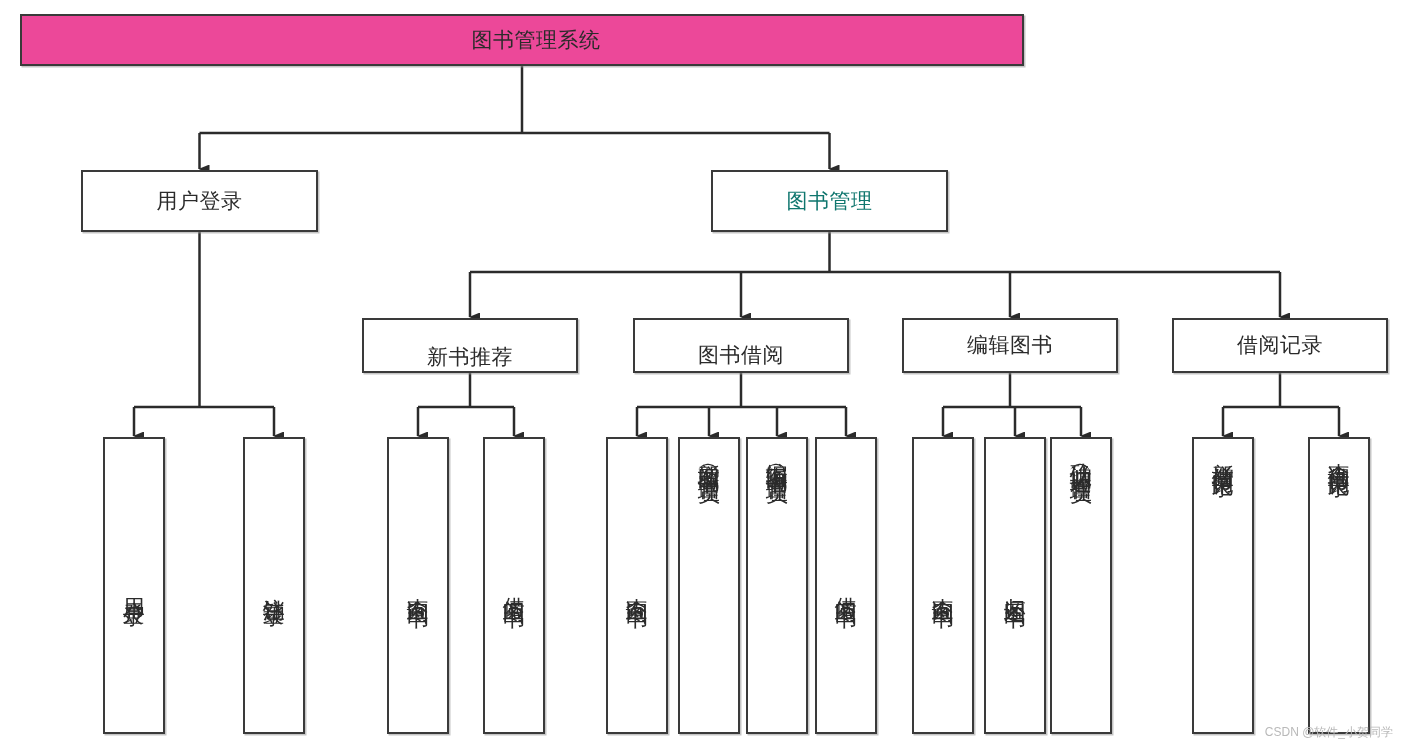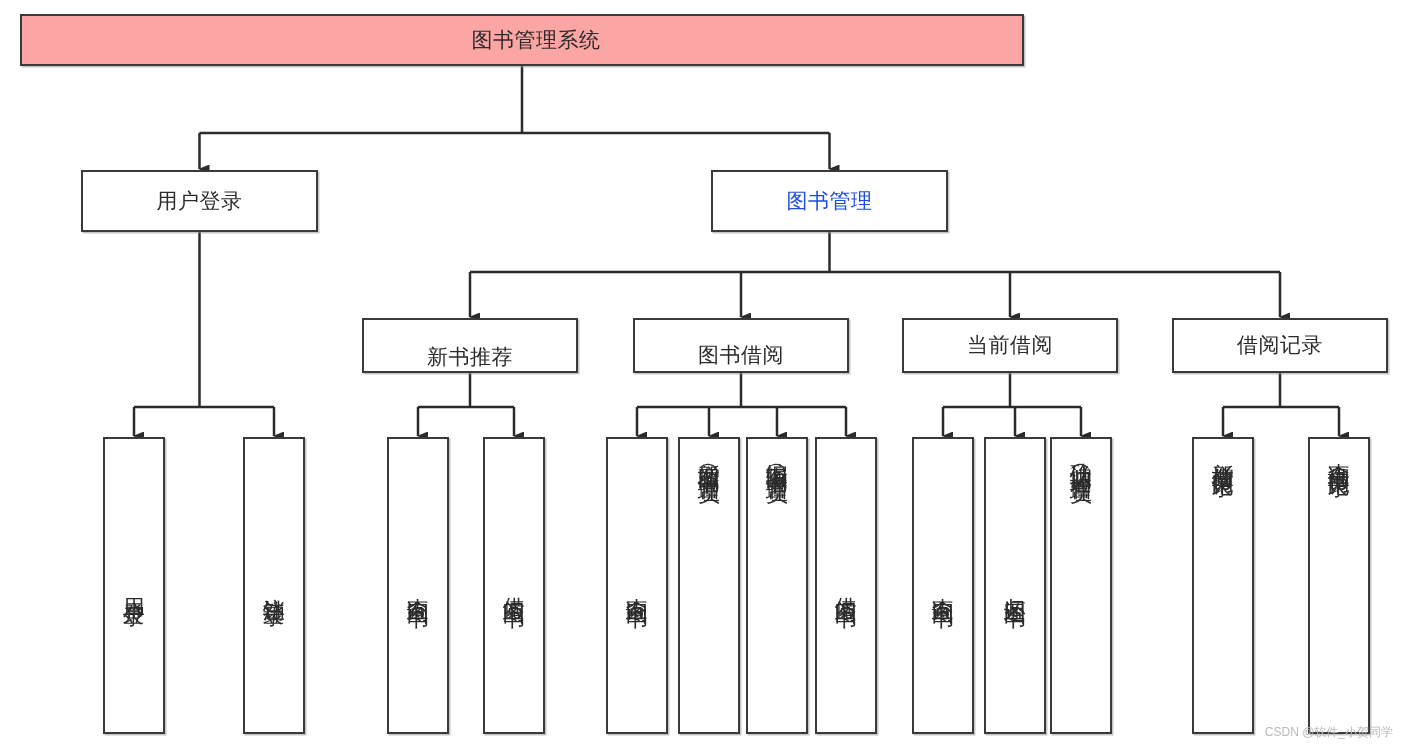--- a/index.html
+++ b/index.html
@@ -87,37 +87,37 @@
         <line x1="943" y1="407" x2="943" y2="436" stroke="#2b2b2b" stroke-width="2.5" marker-end="url(#arrowhead)"></line>
         <line x1="1015" y1="407" x2="1015" y2="436" stroke="#2b2b2b" stroke-width="2.5" marker-end="url(#arrowhead)"></line>
         <line x1="1081" y1="407" x2="1081" y2="436" stroke="#2b2b2b" stroke-width="2.5" marker-end="url(#arrowhead)"></line>
         <line x1="1280" y1="373" x2="1280" y2="407" stroke="#2b2b2b" stroke-width="2.5"></line>
         <line x1="1223" y1="407" x2="1339" y2="407" stroke="#2b2b2b" stroke-width="2.5"></line>
         <line x1="1223" y1="407" x2="1223" y2="436" stroke="#2b2b2b" stroke-width="2.5" marker-end="url(#arrowhead)"></line>
         <line x1="1339" y1="407" x2="1339" y2="436" stroke="#2b2b2b" stroke-width="2.5" marker-end="url(#arrowhead)"></line>
       </g>
   </svg>
   <div id="node-layer">
-      <div class="node-box" style="left: 20px; top: 14px; width: 1004px; height: 52px; background: #fca5a5; border-color: rgb(58, 58, 58); padding-left: 28px;">
+      <div class="node-box" style="left: 20px; top: 14px; width: 1004px; height: 52px; background: #ec4899; border-color: rgb(58, 58, 58); padding-left: 28px;">
         <span class="node-label" style="color: rgb(43, 43, 43);">图书管理系统</span>
       </div>
       <div class="node-box" style="left: 81px; top: 170px; width: 237px; height: 62px; background: rgb(255, 255, 255); border-color: rgb(58, 58, 58);">
         <span class="node-label" style="color: rgb(43, 43, 43);">用户登录</span>
       </div>
       <div class="node-box" style="left: 711px; top: 170px; width: 237px; height: 62px; background: rgb(255, 255, 255); border-color: rgb(58, 58, 58);">
-        <span class="node-label" style="color: #1d4ed8;">图书管理</span>
+        <span class="node-label" style="color: #0f766e;">图书管理</span>
       </div>
       <div class="node-box" style="left: 362px; top: 318px; width: 216px; height: 55px; background: rgb(255, 255, 255); border-color: rgb(58, 58, 58);">
         <span class="node-label" style="color: rgb(43, 43, 43); margin-top: 24px;">新书推荐</span>
       </div>
       <div class="node-box" style="left: 633px; top: 318px; width: 216px; height: 55px; background: rgb(255, 255, 255); border-color: rgb(58, 58, 58);">
         <span class="node-label" style="color: rgb(43, 43, 43); margin-top: 20px;">图书借阅</span>
       </div>
       <div class="node-box" style="left: 902px; top: 318px; width: 216px; height: 55px; background: rgb(255, 255, 255); border-color: rgb(58, 58, 58);">
-        <span class="node-label" style="color: rgb(43, 43, 43);">当前借阅</span>
+        <span class="node-label" style="color: rgb(43, 43, 43);">编辑图书</span>
       </div>
       <div class="node-box" style="left: 1172px; top: 318px; width: 216px; height: 55px; background: rgb(255, 255, 255); border-color: rgb(58, 58, 58); text-align: center;">
         <span class="node-label" style="color: rgb(43, 43, 43);">借阅记录</span>
       </div>
       <div class="node-box vertical center-v" style="left: 103px; top: 437px; width: 62px; height: 297px; background: rgb(255, 255, 255); border-color: rgb(58, 58, 58);">
         <span class="node-label" style="color: rgb(43, 43, 43);">用户登录</span>
       </div>
       <div class="node-box vertical center-v" style="left: 243px; top: 437px; width: 62px; height: 297px; background: rgb(255, 255, 255); border-color: rgb(58, 58, 58);">
         <span class="node-label" style="color: rgb(43, 43, 43);">注销登录</span>
       </div>

